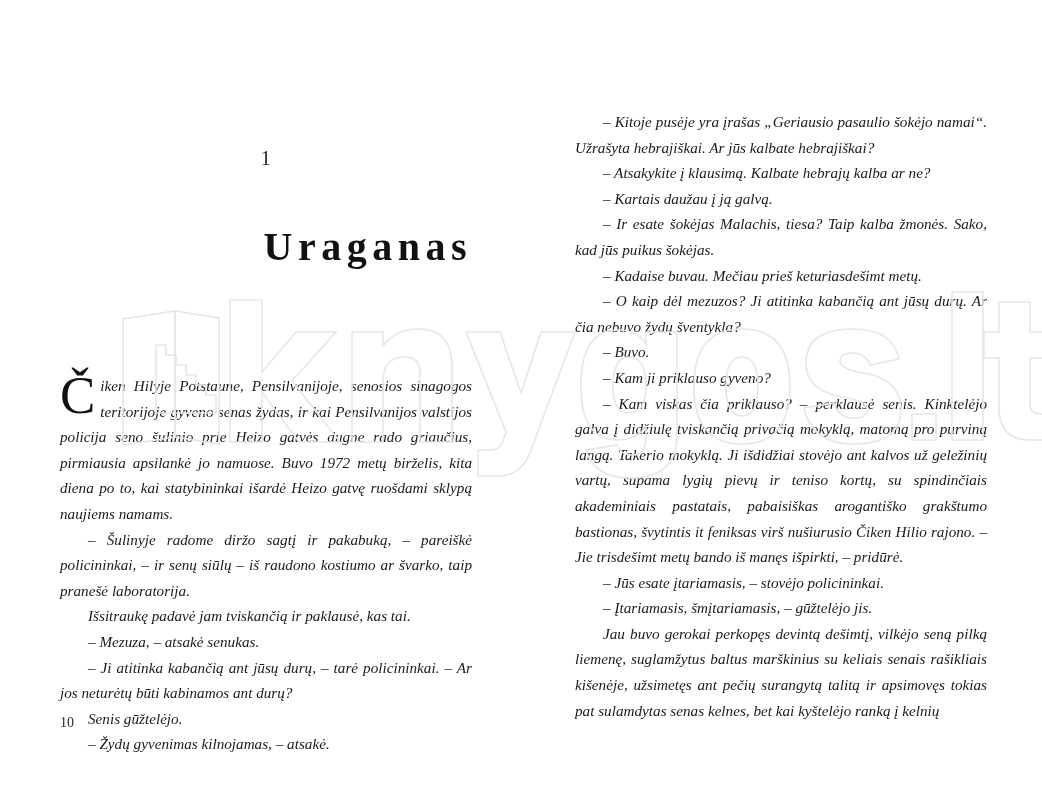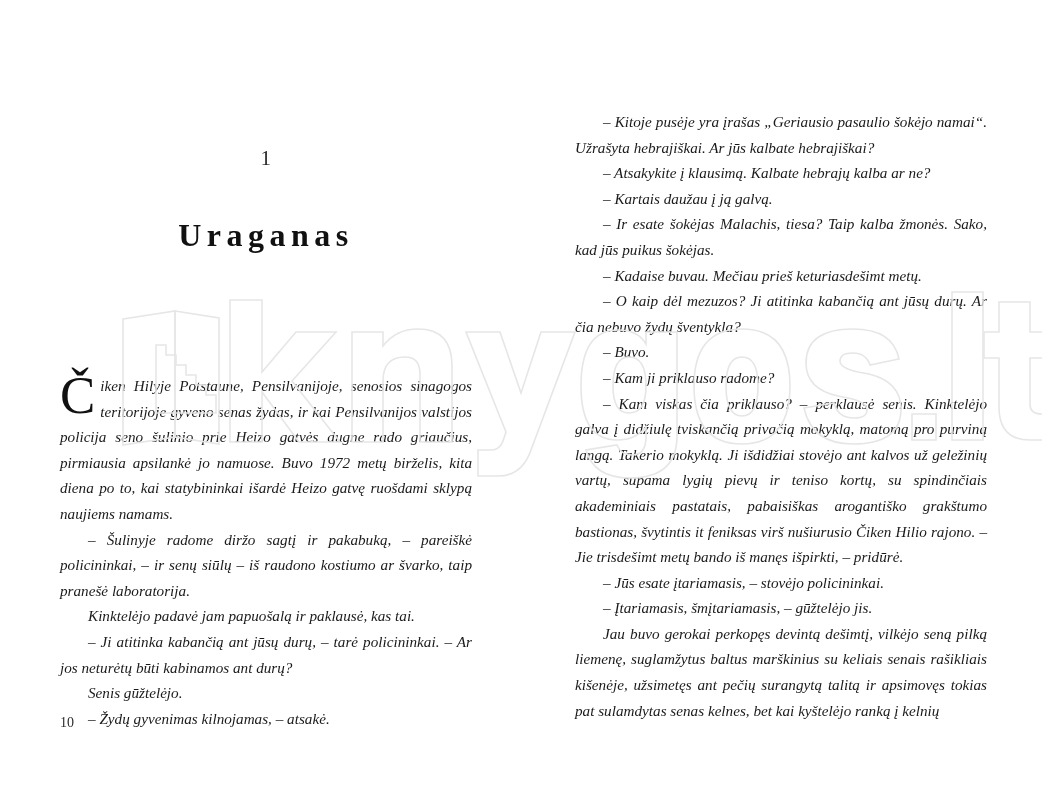--- a/index.html
+++ b/index.html
@@ -67,23 +67,23 @@
     font-style: normal;
     font-size: 21px;
     letter-spacing: 0.5px;
     color: #2a2a2a;
   }
   .chapter-title {
     position: absolute;
     left: 60px;
     top: 196px;
     width: 412px;
-    text-align: center;
-    font-style: normal;
-    font-size: 32px;
+    text-align: right;
+    font-style: normal;
+    font-size: 40px;
     letter-spacing: 5.5px;
     color: #111111;
     white-space: nowrap;
   }
 
   .body-left  { top: 373px; }
   .body-right { top: 74px; }
 
   p {
     margin: 0;
@@ -181,40 +181,41 @@
 
     <div class="chapter-num">1</div>
 
     <h1 class="chapter-title">Uraganas</h1>
 
     <div class="textblock body-left">
       <p class="dropcap-para">
         <span class="dropcap">Č</span><span>iken Hilyje Potstaune, Pensilvanijoje, senosios sinagogos teritorijoje gyveno senas žydas, ir kai Pensilvanijos valstijos policija seno šulinio prie Heizo gatvės dugne rado griaučius, pirmiausia apsilankė jo namuose. Buvo 1972 metų birželis, kita diena po to, kai statybininkai išardė Heizo gatvę ruošdami sklypą naujiems namams.</span>
       </p>
       <p>– Šulinyje radome diržo sagtį ir pakabuką, – pareiškė policininkai, – ir senų siūlų – iš raudono kostiumo ar švarko, taip pranešė laboratorija.</p>
-      <p>Kinktelėjo padavė jam papuošalą ir paklausė, kas tai.</p>
+      <p>Išsitraukę padavė jam tviskančią ir paklausė, kas tai.</p>
+      <p>– Mezuza, – atsakė senukas.</p>
       <p>– Ji atitinka kabančią ant jūsų durų, – tarė policininkai. – Ar jos neturėtų būti kabinamos ant durų?</p>
       <p>Senis gūžtelėjo.</p>
       <p>– Žydų gyvenimas kilnojamas, – atsakė.</p>
     </div>
 
     <div class="folio">10</div>
   </div>
 
   <div class="page page-right">
 
     <div class="textblock body-right">
       <p>– Kitoje pusėje yra įrašas „Geriausio pasaulio šokėjo namai“. Užrašyta hebrajiškai. Ar jūs kalbate hebrajiškai?</p>
       <p>– Atsakykite į klausimą. Kalbate hebrajų kalba ar ne?</p>
       <p>– Kartais daužau į ją galvą.</p>
       <p>– Ir esate šokėjas Malachis, tiesa? Taip kalba žmonės. Sako, kad jūs puikus šokėjas.</p>
       <p>– Kadaise buvau. Mečiau prieš keturiasdešimt metų.</p>
       <p>– O kaip dėl mezuzos? Ji atitinka kabančią ant jūsų durų. Ar čia nebuvo žydų šventykla?</p>
       <p>– Buvo.</p>
-      <p>– Kam ji priklauso radome?</p>
+      <p>– Kam ji priklauso gyveno?</p>
       <p>– Kam viskas čia priklauso? – perklausė senis. Kinktelėjo galva į didžiulę tviskančią privačią mokyklą, matomą pro purviną langą. Takerio mokyklą. Ji išdidžiai stovėjo ant kalvos už geležinių vartų, supama lygių pievų ir teniso kortų, su spindinčiais akademiniais pastatais, pabaisiškas arogantiško grakštumo bastionas, švytintis it feniksas virš nušiurusio Čiken Hilio rajono. – Jie trisdešimt metų bando iš manęs išpirkti, – pridūrė.</p>
       <p>– Jūs esate įtariamasis, – stovėjo policininkai.</p>
       <p>– Įtariamasis, šmįtariamasis, – gūžtelėjo jis.</p>
       <p>Jau buvo gerokai perkopęs devintą dešimtį, vilkėjo seną pilką liemenę, suglamžytus baltus marškinius su keliais senais rašikliais kišenėje, užsimetęs ant pečių surangytą talitą ir apsimovęs tokias pat sulamdytas senas kelnes, bet kai kyštelėjo ranką į kelnių</p>
     </div>
 
   </div>
 
 </div>
 

